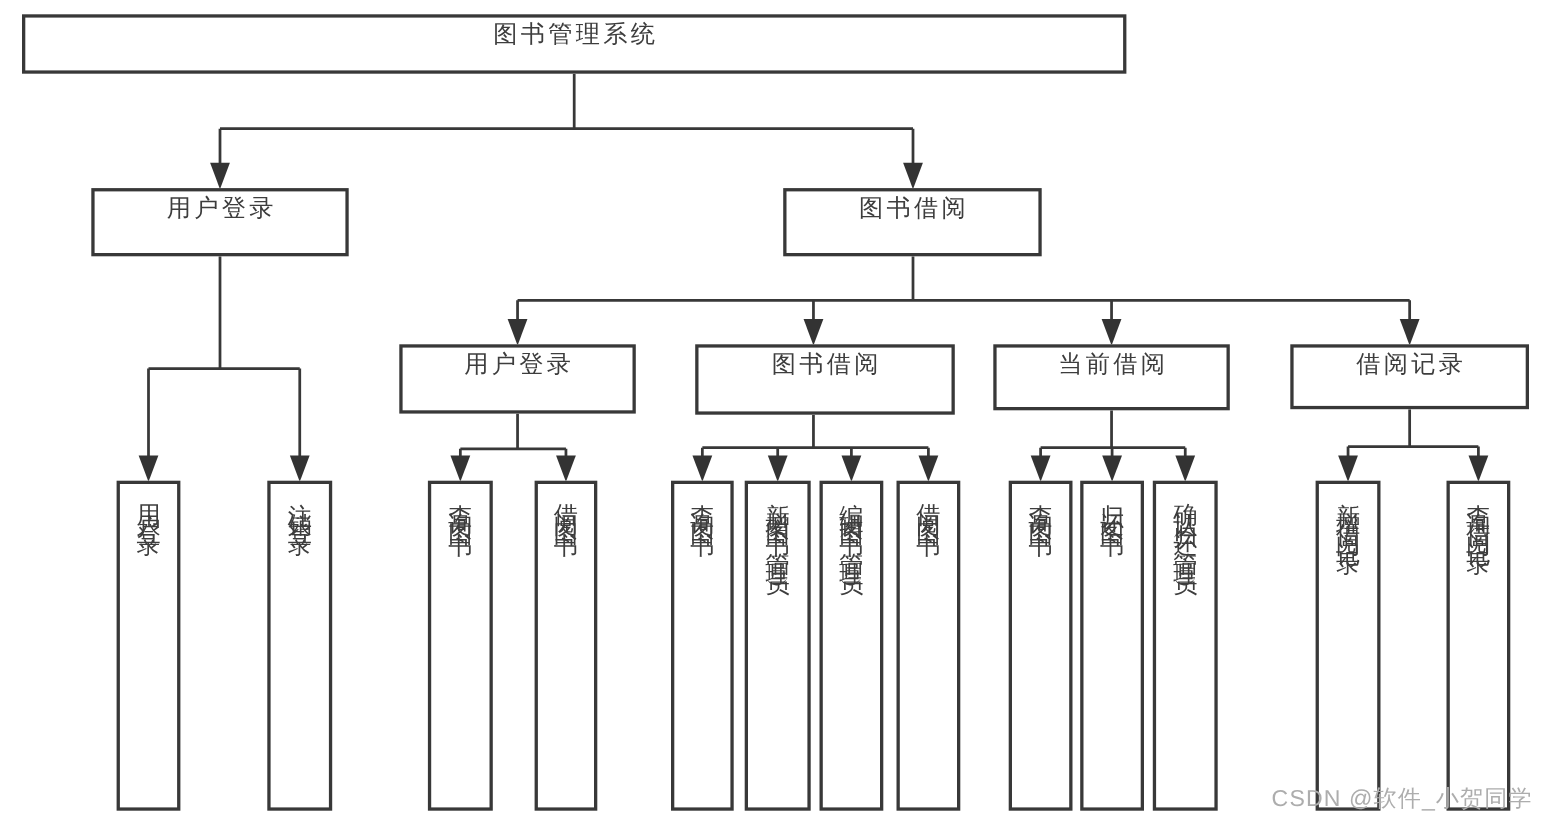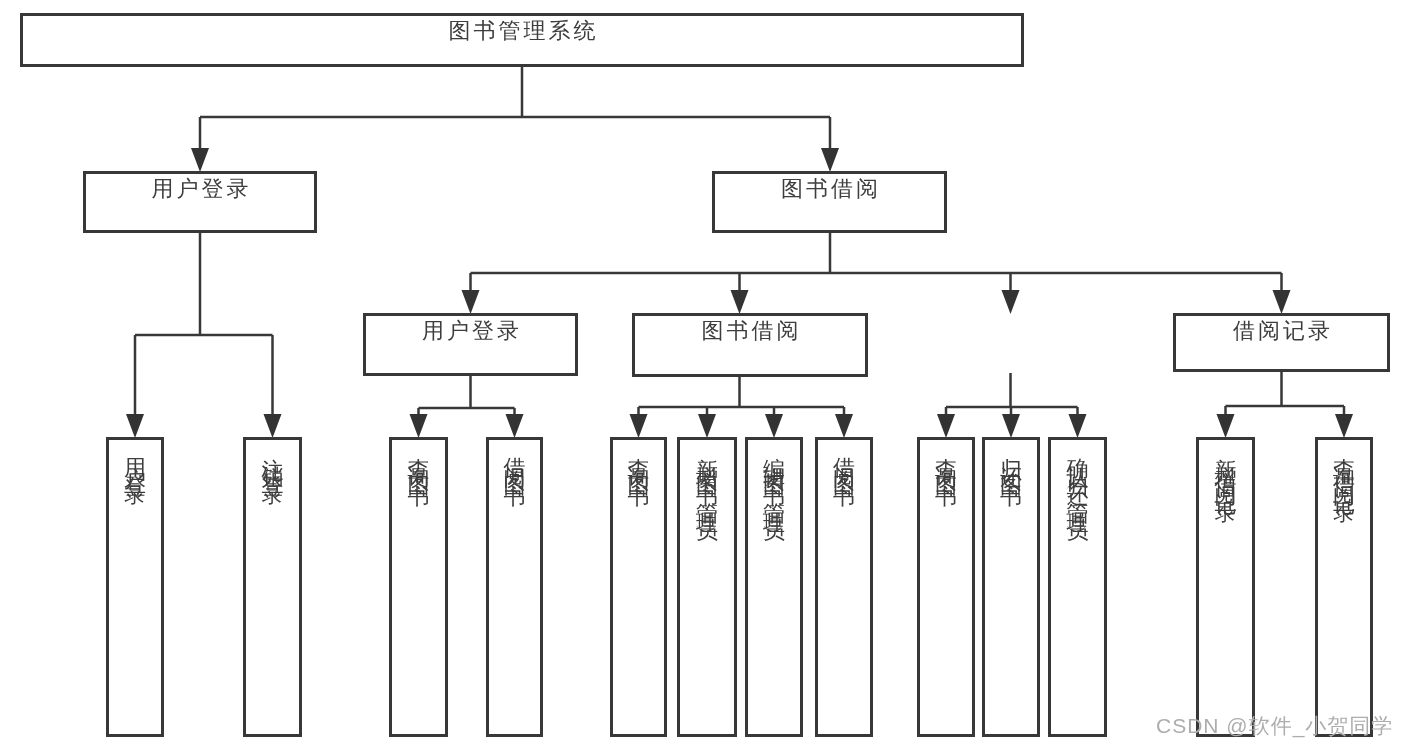--- a/index.html
+++ b/index.html
@@ -93,20 +93,23 @@
   <div class="box h" style="left:712px;top:171px;width:235px;height:62px">
     <span>图书借阅</span>
   </div>
 
   <div class="box h" style="left:363px;top:313px;width:215px;height:63px">
     <span>用户登录</span>
   </div>
   <div class="box h" style="left:632px;top:313px;width:236px;height:64px">
     <span>图书借阅</span>
   </div>
+  <div class="box h" style="left:903px;top:313px;width:215px;height:60px">
+    <span>当前借阅</span>
+  </div>
   <div class="box h" style="left:1173px;top:313px;width:217px;height:59px">
     <span>借阅记录</span>
   </div>
 
   <div class="box v" style="left:106px;width:58px">
     <span>用户登录</span>
   </div>
   <div class="box v" style="left:243px;width:59px">
     <span>注销登录</span>
   </div>

